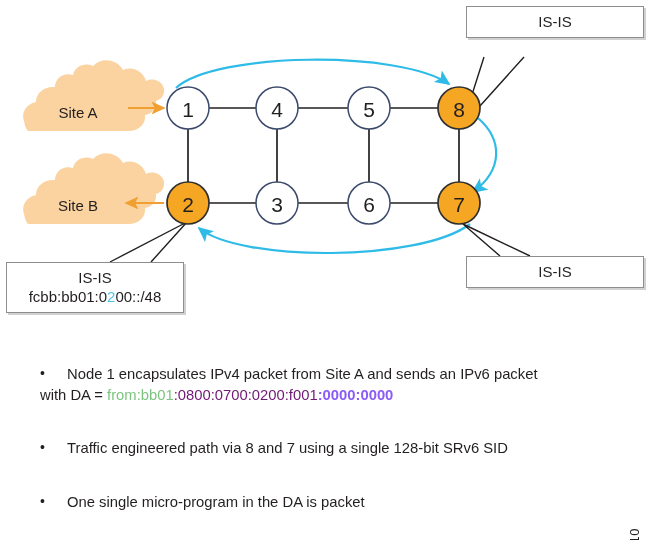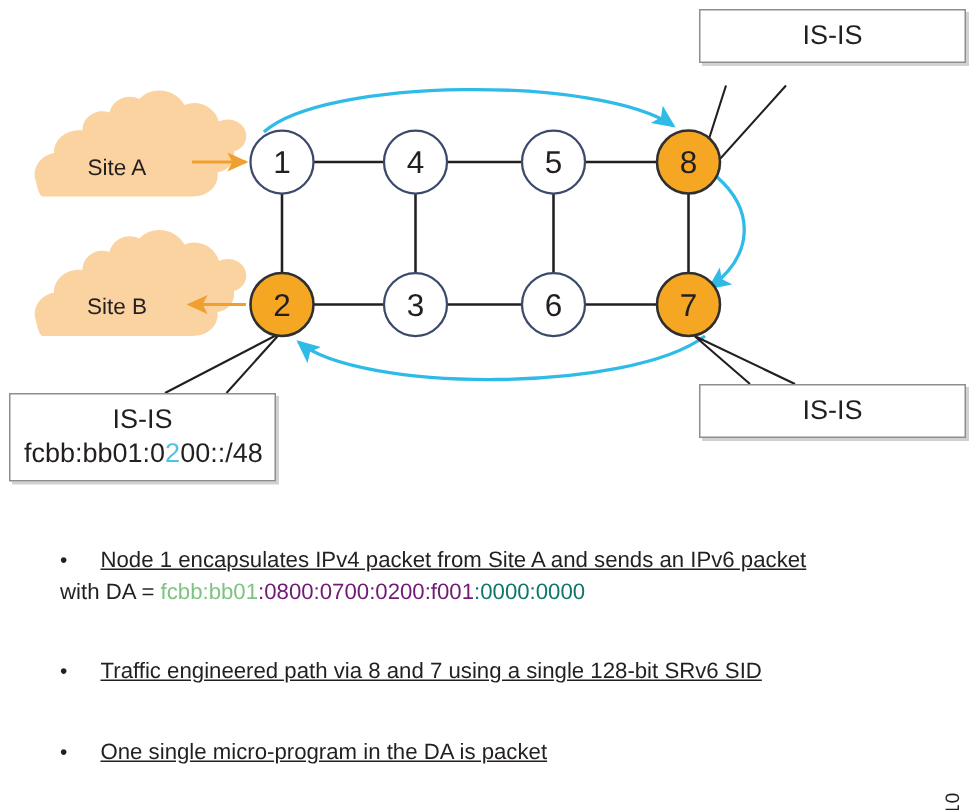--- a/index.html
+++ b/index.html
@@ -49,21 +49,21 @@
 
   
   .callout {
     position: absolute;
     background: #ffffff;
     border: 1px solid #8e8e8e;
     box-shadow: 2px 2px 0 rgba(0,0,0,0.18);
     padding: 5px 9px 6px 9px;
     text-align: center;
     line-height: 1.28;
-    font-size: 18px;
+    font-size: 15px;
     white-space: nowrap;
     box-sizing: border-box;
   }
   .callout .c-title { display: block; }
   .callout .c-addr  { display: block; }
   .hl { color: #4cc3e8; }
 
   #callout-node8 { left: 466px; top: 6px;  width: 178px; }
   #callout-node7 { left: 466px; top: 256px; width: 178px; }
   #callout-node2 { left: 6px;   top: 262px; width: 178px; }
@@ -85,33 +85,32 @@
   .bullet-row .dot {
     position: absolute;
     left: 0px;
     top: 0px;
     font-size: 14px;
     line-height: 1.42;
   }
   .bullet-row .btxt {
     display: block;
     margin-left: 27px;
-    text-decoration: underline;
   }
   .bullet-row .cont {
     display: block;
     margin-left: 0px;
   }
   #bullet-1 { top: 12px; }
   #bullet-2 { top: 86px; }
   #bullet-3 { top: 140px; }
 
   .addr-green { color: #7cc47f; }
   .addr-cyan  { color: #701a75; }
-  .addr-black { color: #0f766e; }
+  .addr-black { color: #8b5cf6; font-weight: bold; }
 
   
   #figure-id {
     position: absolute;
     right: 8px;
     bottom: 12px;
     font-size: 13px;
     color: #231f20;
     transform: rotate(-90deg);
     transform-origin: 100% 100%;
@@ -235,21 +234,21 @@
   <div class="callout" id="callout-node2">
     <span class="c-title">IS-IS</span>
     <span class="c-addr"><span>fcbb:bb01:0</span><span class="hl">2</span><span>00::/48</span></span>
   </div>
 
   <div id="bullets">
 
     <div class="bullet-row" id="bullet-1">
       <span class="dot">•</span>
       <span class="btxt">Node 1 encapsulates IPv4 packet from Site A and sends an IPv6 packet</span>
-      <span class="cont"><span>with DA = </span><span class="addr-green">fcbb:bb01</span><span class="addr-cyan">:0800:0700:0200:f001</span><span class="addr-black">:0000:0000</span></span>
+      <span class="cont"><span>with DA = </span><span class="addr-green">from:bb01</span><span class="addr-cyan">:0800:0700:0200:f001</span><span class="addr-black">:0000:0000</span></span>
     </div>
 
     <div class="bullet-row" id="bullet-2">
       <span class="dot">•</span>
       <span class="btxt">Traffic engineered path via 8 and 7 using a single 128-bit SRv6 SID</span>
     </div>
 
     <div class="bullet-row" id="bullet-3">
       <span class="dot">•</span>
       <span class="btxt">One single micro-program in the DA is packet</span>

